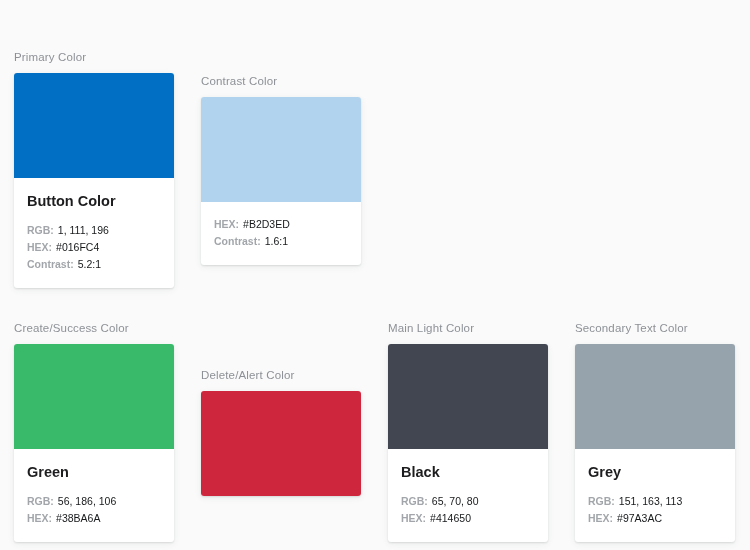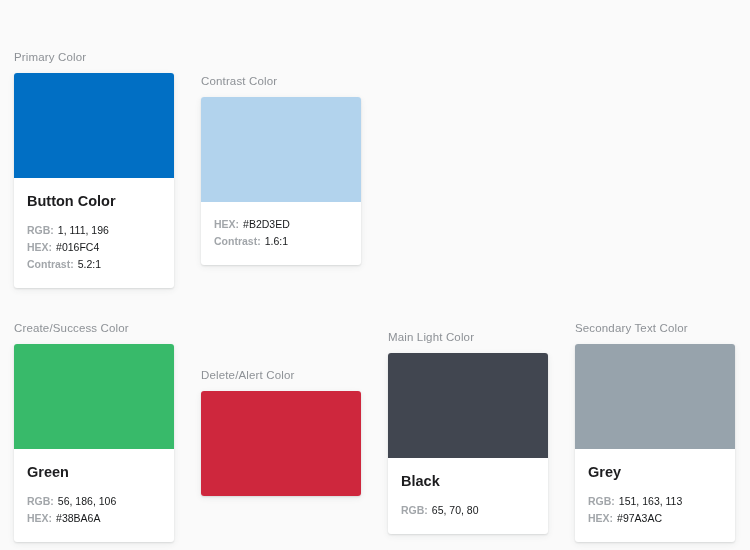--- a/index.html
+++ b/index.html
@@ -149,20 +149,21 @@
             <div class="swatch" style="background: rgb(206, 39, 61);"></div>
           </div>
         </div>
         <div class="cell">
           <div class="section-label">Main Light Color</div>
           <div class="card">
             <div class="swatch" style="background: rgb(65, 70, 80);"></div>
             <div class="card-body">
               <div class="color-name">Black</div>
               <div class="spec-row"><span class="spec-label">RGB:</span><span class="spec-value">65, 70, 80</span></div>
+              <div class="spec-row"><span class="spec-label">HEX:</span><span class="spec-value">#414650</span></div>
             </div>
           </div>
         </div>
         <div class="cell">
           <div class="section-label">Secondary Text Color</div>
           <div class="card">
             <div class="swatch" style="background: rgb(151, 163, 172);"></div>
             <div class="card-body">
               <div class="color-name">Grey</div>
               <div class="spec-row"><span class="spec-label">RGB:</span><span class="spec-value">151, 163, 113</span></div>

